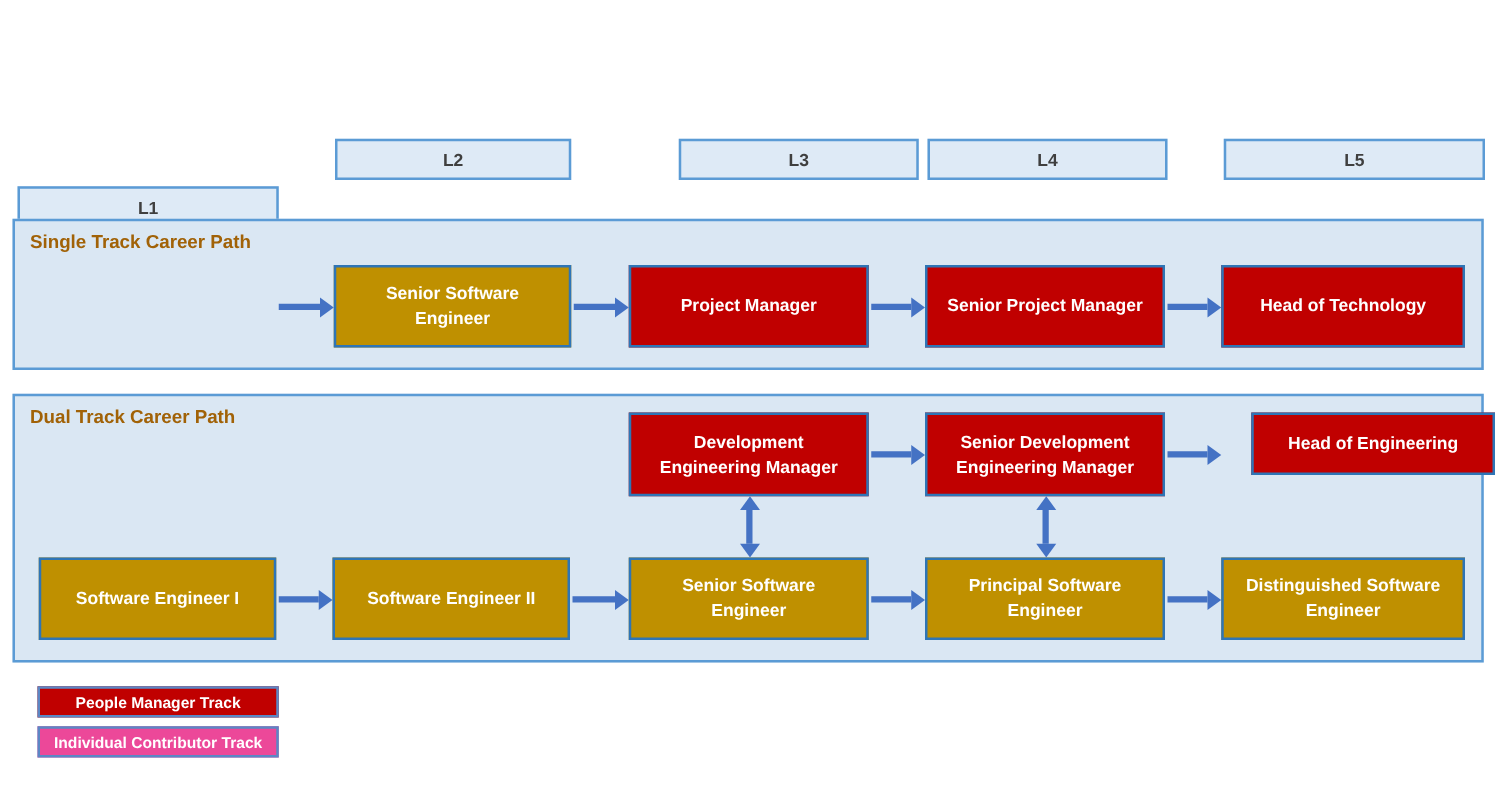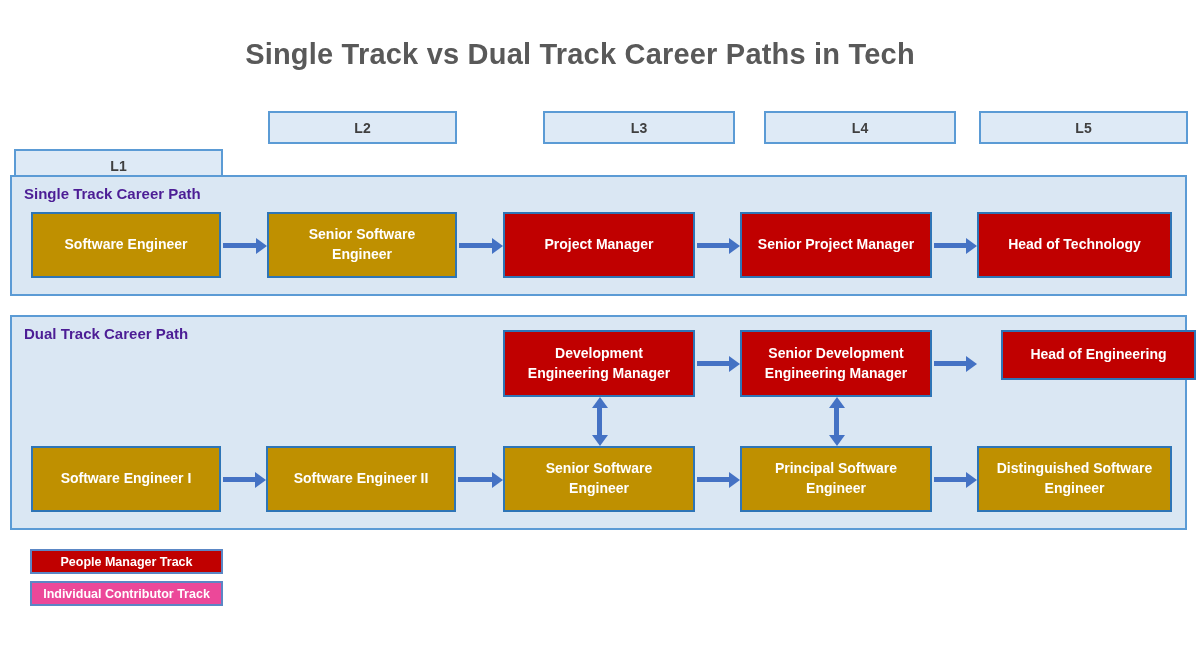--- a/index.html
+++ b/index.html
@@ -16,21 +16,21 @@
     background:#DEEAF6;border:2px solid #5B9BD5;
     display:flex;align-items:center;justify-content:center;
     font-size:14px;font-weight:bold;color:#3F3F3F;
   }
   .section{
     position:absolute;left:10px;width:1177px;box-sizing:border-box;
     background:#DAE7F3;border:2px solid #5B9BD5;
   }
   .section-heading{
     position:absolute;top:8px;left:12px;
-    font-size:15px;font-weight:bold;color:#4c1d95;
+    font-size:15px;font-weight:bold;color:#a16207;
   }
   .rolebox{
     position:absolute;box-sizing:border-box;border:2px solid #2E75B6;
     color:#ffffff;font-weight:bold;font-size:14px;line-height:1.4;
     display:flex;align-items:center;justify-content:center;
     text-align:center;padding:0 12px;
   }
   .pm{background:#C00000;}
   .ic{background:#BF9000;}
   .h-arrow{position:absolute;height:5px;background:#4472C4;}
@@ -54,43 +54,41 @@
     position:absolute;left:30px;width:193px;height:25px;box-sizing:border-box;
     border:2px solid #5B87C5;color:#ffffff;font-size:12.5px;font-weight:bold;
     display:flex;align-items:center;justify-content:center;text-align:center;
   }
 </style>
 </head>
 <body>
 
 <div class="canvas">
 
-  <div class="title">Single Track vs Dual Track Career Paths in Tech</div>
 
   <div class="level" style="left:14px;width:209px;margin-top:38px;">
       <span>L1</span>
     </div>
   <div class="level" style="left:268px;width:189px;">
       <span>L2</span>
     </div>
   <div class="level" style="left:503px;width:192px;margin-left:40px;">
       <span>L3</span>
     </div>
-  <div class="level" style="left:764px;width:192px;">
+  <div class="level" style="left:742px;width:192px;">
       <span>L4</span>
     </div>
   <div class="level" style="left:979px;width:209px;">
       <span>L5</span>
     </div>
 
   <div class="section" style="top:175px;height:121px;">
     <div class="section-heading">Single Track Career Path</div>
   </div>
 
-  <div class="rolebox ic" style="left:31px;top:212px;width:190px;height:66px;">Software Engineer</div>
   <div class="rolebox ic" style="left:267px;top:212px;width:190px;height:66px;">Senior Software Engineer</div>
   <div class="rolebox pm" style="left:740px;top:212px;width:192px;height:66px;">Senior Project Manager</div>
   <div class="rolebox pm" style="left:503px;top:212px;width:192px;height:66px;">Project Manager</div>
   <div class="rolebox pm" style="left:977px;top:212px;width:195px;height:66px;">Head of Technology</div>
 
   <div class="h-arrow" style="left:223px;top:243px;width:33px;"></div>
   <div class="h-arrow" style="left:459px;top:243px;width:33px;"></div>
   <div class="h-arrow" style="left:697px;top:243px;width:32px;"></div>
   <div class="h-arrow" style="left:934px;top:243px;width:32px;"></div>
 

